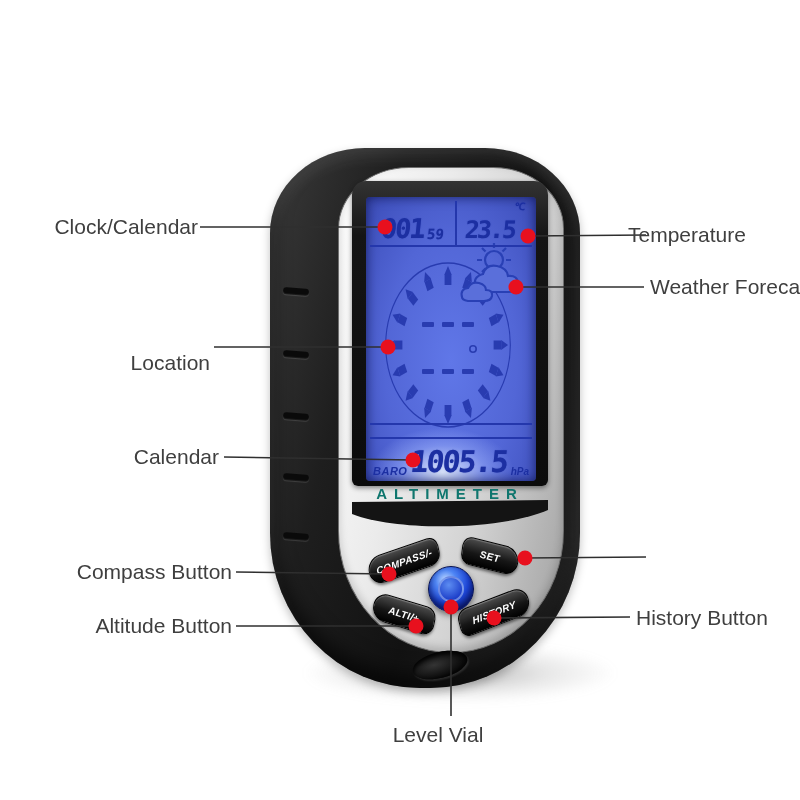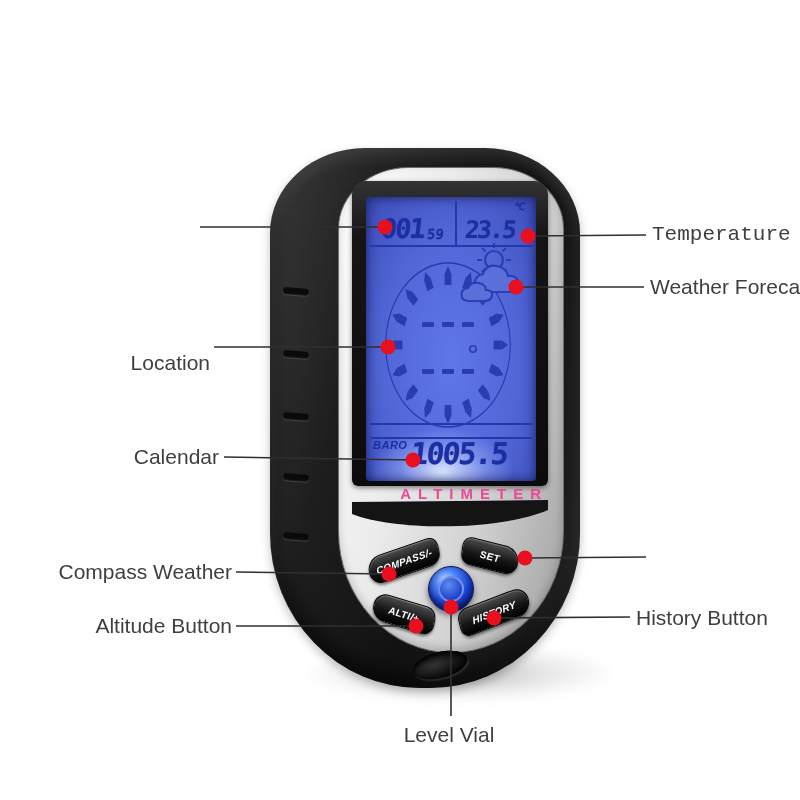--- a/index.html
+++ b/index.html
@@ -46,30 +46,30 @@
     justify-content:center; gap:3px; padding-bottom:3px; }
   .lcd-temp { flex:1; display:flex; align-items:flex-end; justify-content:center; padding-bottom:3px; }
   .seg { font-family:"DejaVu Sans Mono", monospace; font-weight:bold; color:#1c2fa2;
     transform:skewX(-6deg); text-shadow:0 0 1px rgba(28,47,162,.6); line-height:1; }
   .seg-big   { font-size:27px; letter-spacing:-2px; }
   .seg-small { font-size:14px; margin-bottom:1px; }
   .seg-unit  { font-size:10px; align-self:flex-start; margin-top:1px; }
 
   .lcd-divider { position:absolute; left:4px; right:4px; top:226px; height:2px; background:#2437ac; }
   .lcd-baro { position:absolute; left:4px; right:4px; top:240px; bottom:4px; display:flex;
-    align-items:flex-start; padding:0 3px; border-top:2px solid #2437ac; }
+    align-items:flex-end; padding:0 3px; border-top:2px solid #2437ac; }
   .baro-label,.baro-unit { font-style:italic; font-weight:bold; color:#1c2fa2; }
   .baro-label { font-size:11px; letter-spacing:.5px; }
   .baro-value { flex:1; text-align:center; font-size:30px; letter-spacing:-2px; }
   .baro-unit  { font-size:10px;margin-top:48px; }
 
   .lcd-art { position:absolute; left:0; top:0; pointer-events:none; }
 
   .brand-label { position:absolute; left:352px; top:485px; width:196px; height:18px;
-    text-align:right; font-size:15px; font-weight:600; letter-spacing:7px; color:#ec4899;
+    text-align:center; font-size:15px; font-weight:600; letter-spacing:7px; color:#0f766e;
     line-height:18px; }
 
   .bezel-arc { position:absolute; left:352px; top:500px; }
 
   .dev-btn { position:absolute; display:flex; align-items:center; justify-content:center;
     background:linear-gradient(180deg,#4c4c4c 0%,#161616 55%,#000 100%);
     border:1px solid #000; border-radius:14px 10px 12px 14px;
     box-shadow:0 2px 3px rgba(0,0,0,.5), inset 0 1px 1px rgba(255,255,255,.28);
     color:#fff; font-size:10px; font-weight:bold; font-style:italic; letter-spacing:.3px;
     white-space:nowrap; }
@@ -90,29 +90,29 @@
 
   .lanyard-hole { position:absolute; left:412px; top:652px; width:56px; height:26px;
     border-radius:50%; transform:rotate(-14deg);
     background:radial-gradient(ellipse at 40% 45%, #343434 0%, #060606 70%);
     box-shadow:inset 0 3px 4px rgba(0,0,0,.9), 1px 2px 2px rgba(255,255,255,.12); }
 
   
   .anno-overlay { position:absolute; left:0; top:0; pointer-events:none; }
   .callout { position:absolute; font-size:21px; color:#3f3f3f; line-height:26px; white-space:nowrap; }
   .lbl-clock     { right:602px; top:214px; }
-  .lbl-temp      { left:652px;  top:222px;font-family:Liberation Mono, monospace; }
+  .lbl-temp      { left:628px;  top:222px; }
   .lbl-weather   { left:650px;  top:274px; }
   .lbl-location  { right:590px; top:350px; }
   .lbl-barometer { right:581px; top:444px; }
   .lbl-compass   { right:568px; top:559px; }
   .lbl-setting   { left:652px;  top:545px; }
   .lbl-altitude  { right:568px; top:613px; }
   .lbl-history   { left:636px;  top:605px; }
-  .lbl-level     { left:449px;  top:722px; transform:translateX(-50%); }
+  .lbl-level     { left:438px;  top:722px; transform:translateX(-50%); }
 </style>
 </head>
 <body>
 
 <div class="scene">
 
   <div class="device-shadow"></div>
 
   <div class="device-body"></div>
   <div class="grip-ridge" style="top:288px"></div>
@@ -284,22 +284,23 @@
       <circle cx="388" cy="347" r="7.5"></circle>
       <circle cx="413" cy="460" r="7.5"></circle>
       <circle cx="389" cy="574" r="7.5"></circle>
       <circle cx="525" cy="558" r="7.5"></circle>
       <circle cx="416" cy="626" r="7.5"></circle>
       <circle cx="494" cy="618" r="7.5"></circle>
       <circle cx="451" cy="607" r="7.5"></circle>
     </g>
   </svg>
 
+  <div class="callout lbl-clock">Clock/Calendar</div>
   <div class="callout lbl-temp">Temperature</div>
   <div class="callout lbl-weather">Weather Forecast</div>
   <div class="callout lbl-location">Location</div>
   <div class="callout lbl-barometer">Calendar</div>
-  <div class="callout lbl-compass">Compass Weather</div>
+  <div class="callout lbl-compass">Compass Button</div>
   <div class="callout lbl-altitude">Altitude Button</div>
   <div class="callout lbl-history">History Button</div>
   <div class="callout lbl-level">Level Vial</div>
 
 </div>
 
 </body></html>

